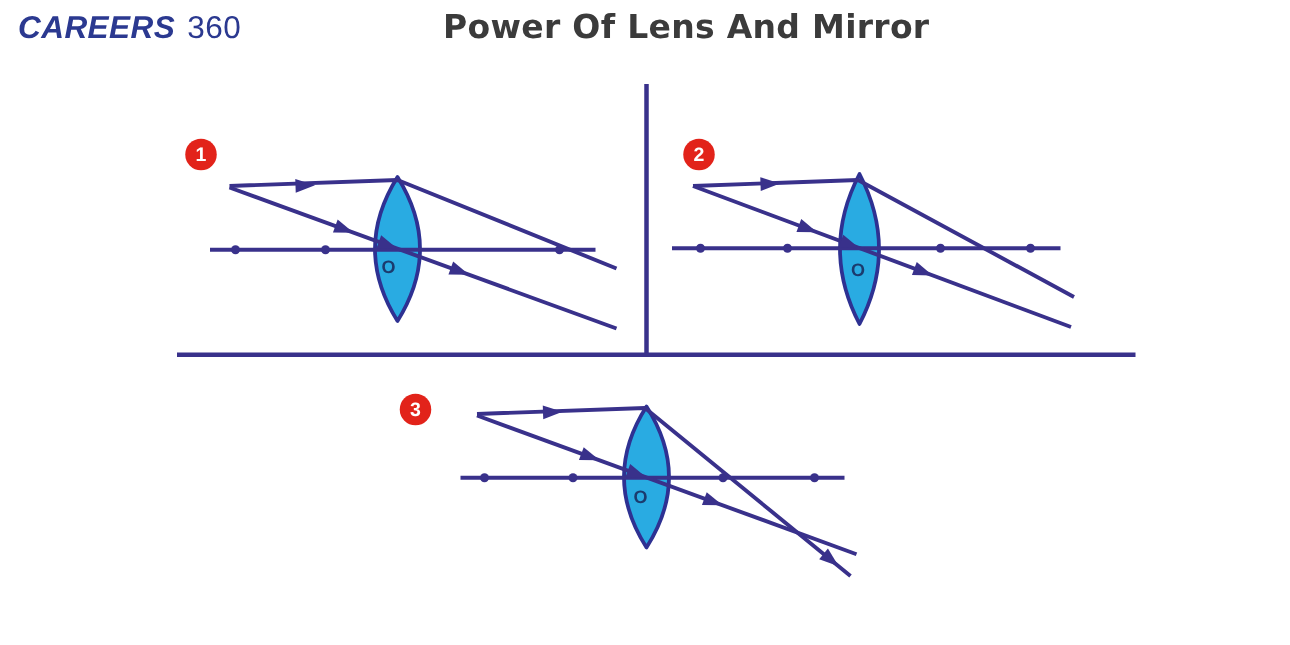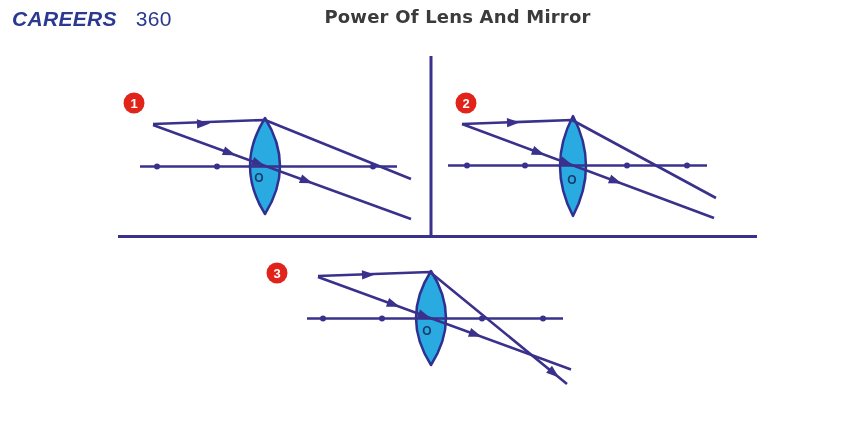--- a/index.html
+++ b/index.html
@@ -12,26 +12,26 @@
   }
   .logo{
     position:absolute;left:12px;top:8px;
     font-size:21px;line-height:22px;
     color:#2B3990;
     letter-spacing:.3px;
     white-space:nowrap;
     cursor:pointer;
   }
   .logo .bold{font-weight:900;font-style:italic;}
-  .logo .light{font-weight:400;margin-left:19px;}
+  .logo .light{font-weight:400;margin-left:8px;}
   .title{
     position:absolute;top:6px;left:55px;right:0;
     text-align:center;
     font-family:"DejaVu Sans", sans-serif;
-    font-size:18px;font-weight:bold;
+    font-size:22px;font-weight:bold;
     color:#3b3b3b;
     letter-spacing:.2px;
   }
   svg text{font-family:"Liberation Sans", sans-serif;}
 </style>
 </head>
 <body>
 
 <div class="stage">
 

